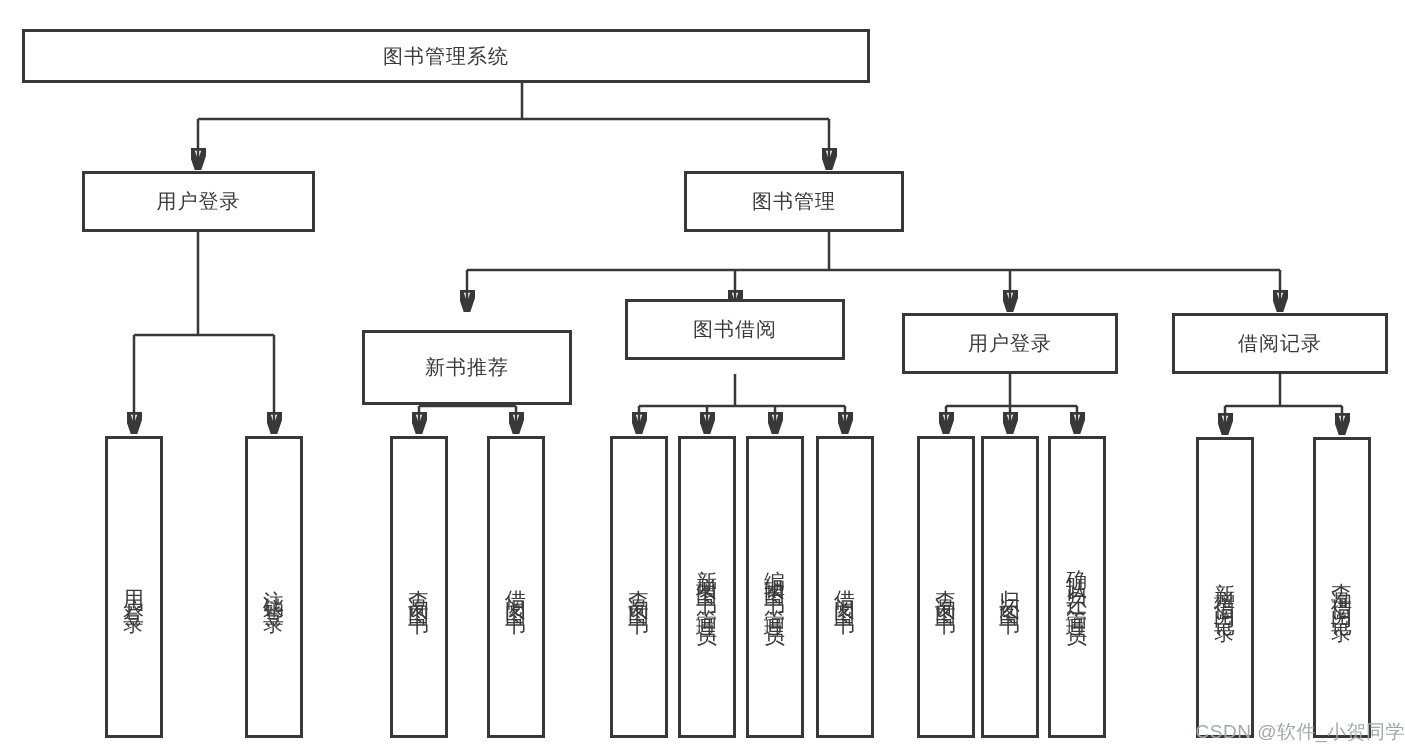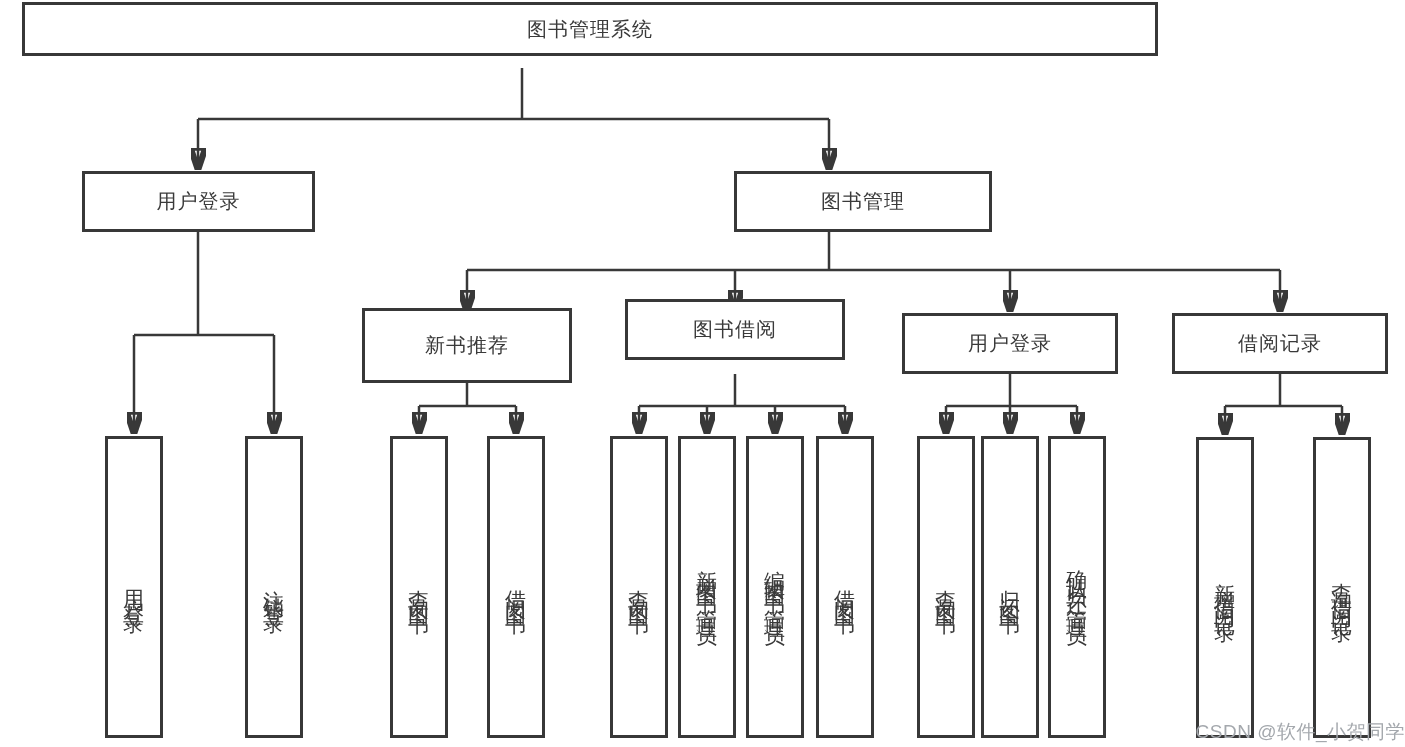--- a/index.html
+++ b/index.html
@@ -84,26 +84,26 @@
     <path d="M707,406 V433" marker-end="url(#arrow)"></path>
     <path d="M775,406 V433" marker-end="url(#arrow)"></path>
     <path d="M845,406 V433" marker-end="url(#arrow)"></path>
     <path d="M946,406 V433" marker-end="url(#arrow)"></path>
     <path d="M1010,406 V433" marker-end="url(#arrow)"></path>
     <path d="M1077,406 V433" marker-end="url(#arrow)"></path>
     <path d="M1225,406 V434" marker-end="url(#arrow)"></path>
     <path d="M1342,406 V434" marker-end="url(#arrow)"></path>
   </svg>
 
-  <div class="box" style="left:22px;top:2px;width:1136px;height:54px">图书管理系统</div>
+  <div class="box" style="left:22px;top:29px;width:848px;height:54px">图书管理系统</div>
 
   <div class="box" style="left:82px;top:171px;width:233px;height:61px">用户登录</div>
-  <div class="box" style="left:734px;top:171px;width:258px;height:61px">图书管理</div>
+  <div class="box" style="left:684px;top:171px;width:220px;height:61px">图书管理</div>
 
-  <div class="box" style="left:362px;top:308px;width:210px;height:75px">新书推荐</div>
+  <div class="box" style="left:362px;top:330px;width:210px;height:75px">新书推荐</div>
   <div class="box" style="left:625px;top:299px;width:220px;height:61px">图书借阅</div>
   <div class="box" style="left:902px;top:313px;width:216px;height:61px">用户登录</div>
   <div class="box" style="left:1172px;top:313px;width:216px;height:61px">借阅记录</div>
 
   <div class="box v" style="left:105px;top:436px;width:58px;height:302px">用户登录</div>
   <div class="box v" style="left:245px;top:436px;width:58px;height:302px">注销登录</div>
 
   <div class="box v" style="left:390px;top:436px;width:58px;height:302px">查询图书</div>
   <div class="box v" style="left:487px;top:436px;width:58px;height:302px">借阅图书</div>
 

